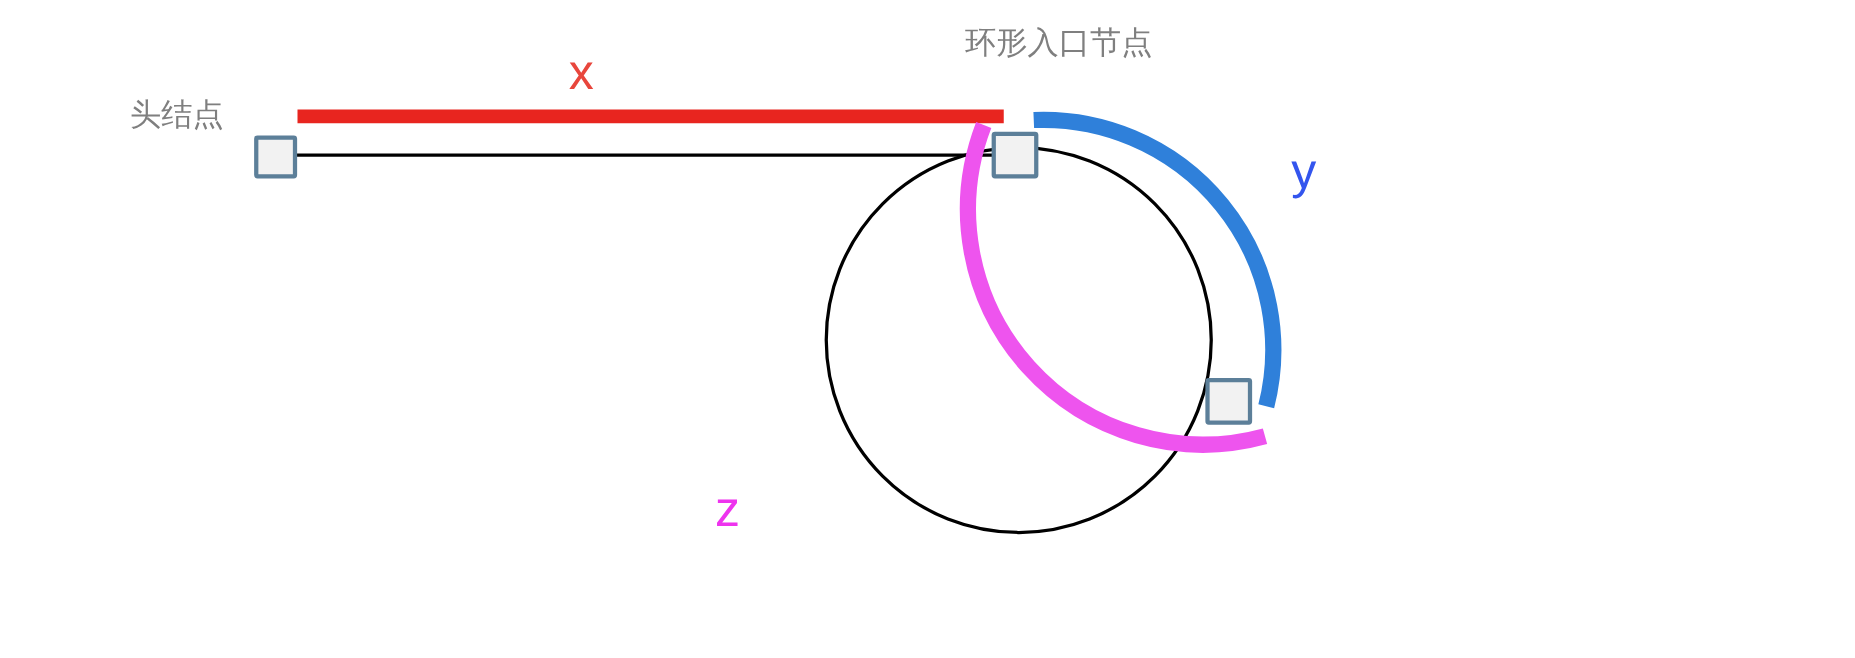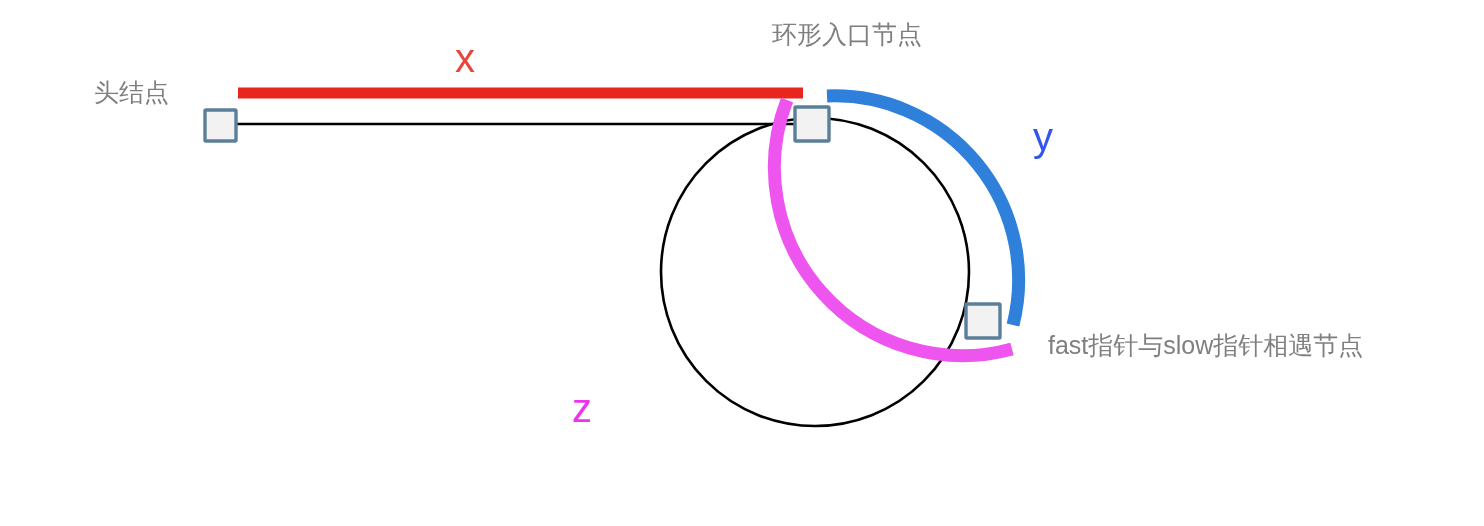--- a/index.html
+++ b/index.html
@@ -37,21 +37,21 @@
     user-select: none;
   }
   .math-label {
     position: absolute;
     font-family: "Liberation Sans", sans-serif;
     font-size: 40px;
     line-height: 1;
     white-space: nowrap;
     user-select: none;
   }
-  #label-head      { left: 94px;   top: 80px; }
+  #label-head      { left: 104px;   top: 80px; }
   #label-ring      { left: 772px;  top: 22px; }
   #label-meet      { left: 1048px; top: 333px; }
   #label-x         { left: 455px;  top: 38px;  color: #e8463c; }
   #label-y         { left: 1033px; top: 117px; color: #3355ee; }
   #label-z         { left: 572px;  top: 388px; color: #ee33ee; }
 </style>
 </head>
 <body>
 
 <div id="canvas">
@@ -72,21 +72,20 @@
 
     <rect x="795" y="107" width="34" height="34" rx="1" fill="#f2f2f2" stroke="#5c7f99" stroke-width="3.4"></rect>
 
     <rect x="966" y="304" width="34" height="34" rx="1" fill="#f2f2f2" stroke="#5c7f99" stroke-width="3.4"></rect>
   </svg>
 
   <div class="cn-label" id="label-head">头结点</div>
 
   <div class="cn-label" id="label-ring">环形入口节点</div>
 
-  <div class="cn-label" id="label-meet">fast指针与slow指针相遇节点</div>
 
   <div class="math-label" id="label-x">x</div>
 
   <div class="math-label" id="label-y">y</div>
 
   <div class="math-label" id="label-z">z</div>
 
 </div>
 
 </body></html>

